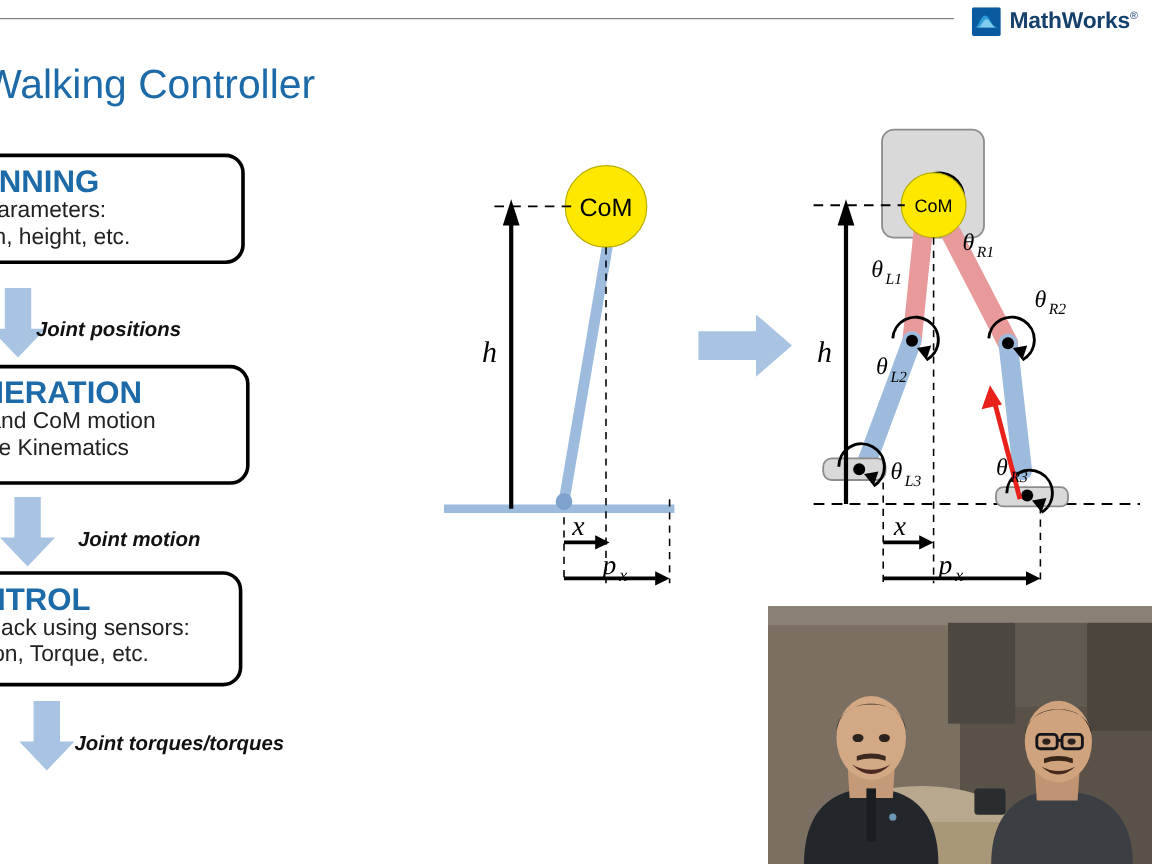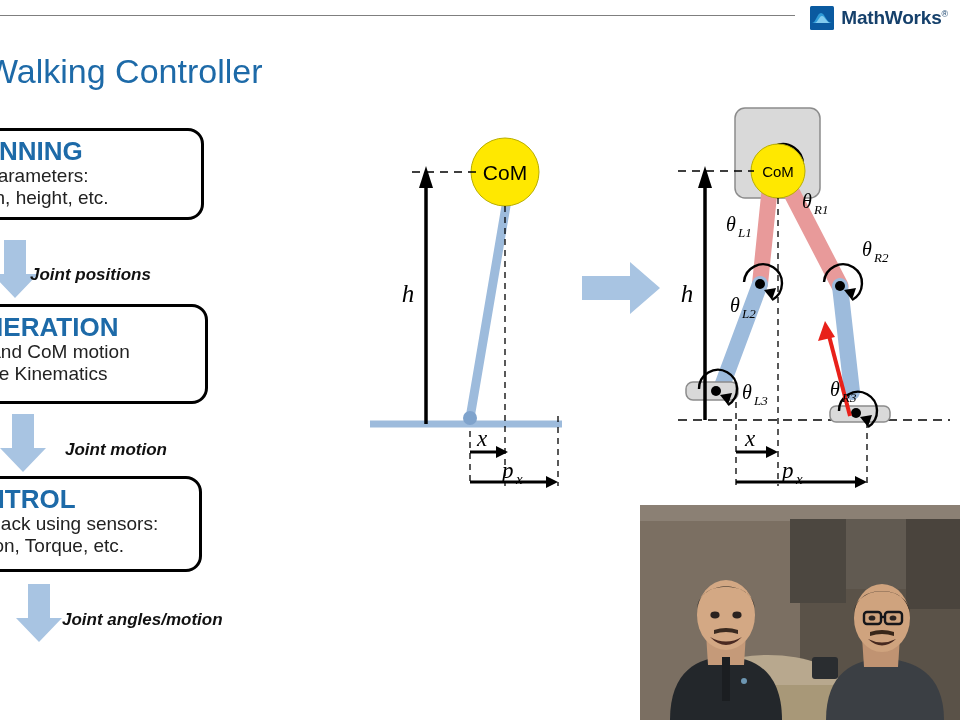--- a/index.html
+++ b/index.html
@@ -148,21 +148,21 @@
 
   <div class="flowbox" id="box3">
     <div class="bt">CONTROL</div>
     <div class="bl">Feedback using sensors:</div>
     <div class="bl">Position, Torque, etc.</div>
   </div>
 
   <svg class="downarrow" style="left:16px; top:584px;" width="56" height="62" viewBox="0 0 56 62">
     <polygon points="12,0 34,0 34,34 46,34 23,58 0,34 12,34" fill="#a8c4e2"></polygon>
   </svg>
-  <div class="flowlabel" id="fl3">Joint angles/motion</div>
+  <div class="flowlabel" id="fl3">Joint torques/torques</div>
 
   <div class="diagram">
     <svg width="630" height="430" viewBox="0 0 630 430">
 
       <g>
 
         <line x1="40" y1="338" x2="232" y2="338" stroke="#9dbbdc" stroke-width="7"></line>
 
         <line x1="140" y1="332" x2="176" y2="120" stroke="#9dbbdc" stroke-width="9" stroke-linecap="round"></line>
 

